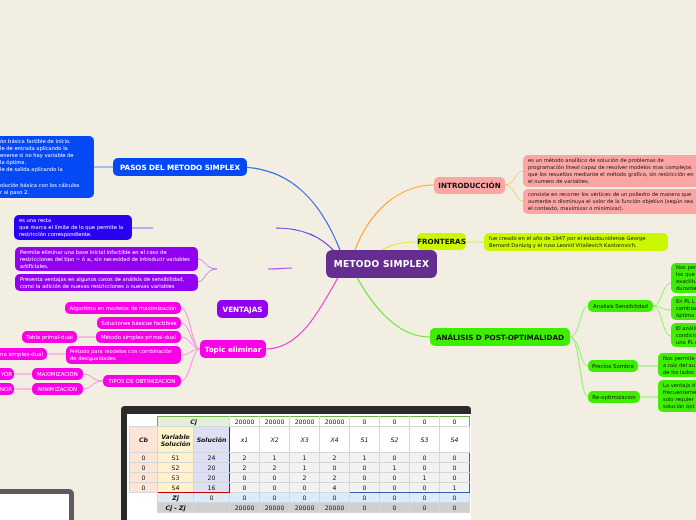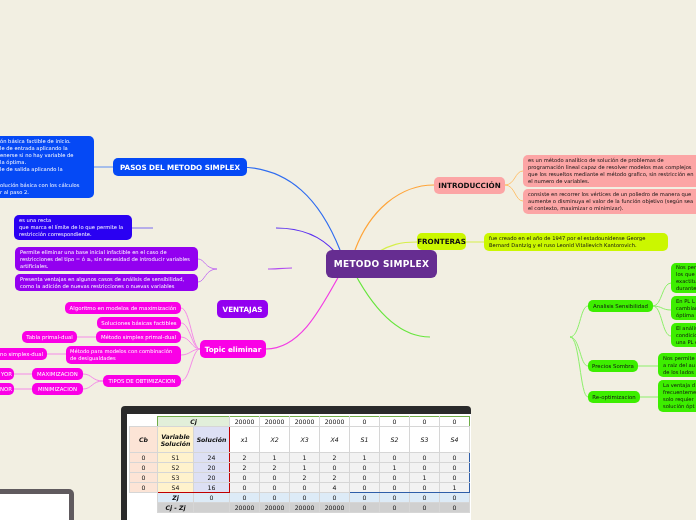--- a/index.html
+++ b/index.html
@@ -133,20 +133,21 @@
   <div class="node small pink" style="left:-6px;top:368px;width:20px;height:12px;justify-content:flex-end;padding:0 2px;">YOR</div>
   <div class="node small pink" style="left:-6px;top:383px;width:20px;height:12px;justify-content:flex-end;padding:0 2px;">NOR</div>
 
   <div class="node topic orange" style="left:434px;top:177px;width:71px;height:17px;">INTRODUCCIÓN</div>
   <div class="node note orange" style="left:523px;top:155px;width:180px;height:32px;">es un método analítico de solución de problemas de programación lineal capaz de resolver modelos mas complejos que los resueltos mediante el método grafico, sin restricción en el numero de variables.</div>
   <div class="node note orange" style="left:523px;top:189px;width:180px;height:25px;">consiste en recorrer los vértices de un poliedro de manera que aumente o disminuya el valor de la función objetivo (según sea el contexto, maximizar o minimizar).</div>
 
   <div class="node topic lime" style="left:417px;top:233px;width:49px;height:17px;">FRONTERAS</div>
   <div class="node note lime" style="left:484px;top:233px;width:184px;height:18px;">fue creado en el año de 1947 por el estadounidense George Bernard Dantzig y el ruso Leonid Vitalievich Kantorovich.</div>
 
+  <div class="node topic green" style="left:430px;top:328px;width:140px;height:18px;">ANÁLISIS D POST-OPTIMALIDAD</div>
 
   <div class="node small green" style="left:588px;top:300px;width:65px;height:12px;">Analisis Sensibilidad</div>
   <div class="node note green" style="left:671px;top:263px;width:40px;height:30px;">
     <span>Nos per</span>
     <span>los que</span>
     <span>exactitu</span>
     <span>durante</span>
   </div>
   <div class="node note green" style="left:671px;top:296px;width:40px;height:24px;">
     <span>En PL L</span>

